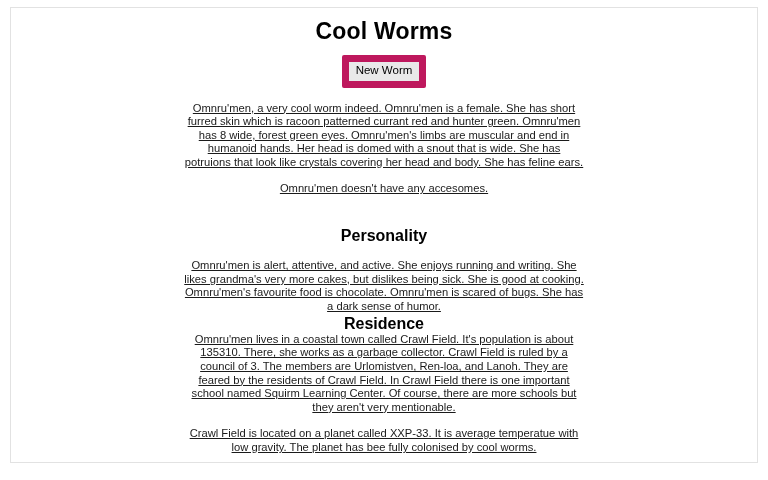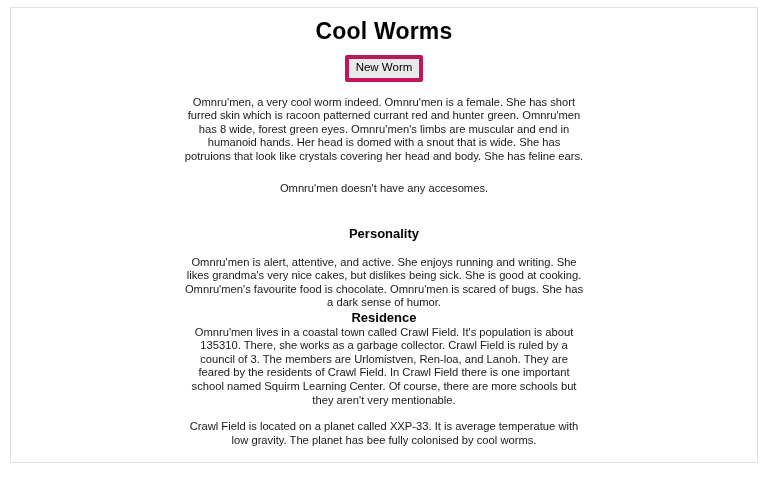--- a/index.html
+++ b/index.html
@@ -81,47 +81,48 @@
 
   .button-row {
     margin-top: 11px;
   }
 
   .new-worm-button {
     font-family: "Liberation Sans", sans-serif;
     font-size: 11.5px;
     color: #000000;
     background: #e9e9e9;
-    border: 4px solid #be185d;
+    border: 7px solid #be185d;
     border-radius: 2px;
     padding: 2px 7px 3px 7px;
     line-height: 1.15;
     cursor: pointer;
   }
 
   .text-block {
     width: 400px;
     margin: 0 auto;
     text-align: center;
   }
 
   p.para {
     margin: 0;
     font-size: 11.2px;
     line-height: 13.6px;
     color: #1a1a1a;
     text-align: center;
+    text-decoration: underline;
   }
 
   p.para.first-desc { margin-top: 14px; }
-  p.para.accessories { margin-top: 19px; }
+  p.para.accessories { margin-top: 13px; }
 
   h2.section-heading {
     margin: 0;
-    font-size: 13px;
+    font-size: 16px;
     font-weight: bold;
     color: #000;
     line-height: 1.2;
   }
   h2.personality-heading { margin-top: 30px; }
   h2.residence-heading { }
 
   p.para.personality-body { margin-top: 14px; }
   p.para.residence-body { margin-top: 0; }
   p.para.planet-body { margin-top: 13px; }
@@ -146,21 +147,21 @@
 
     <div class="text-block">
       <p class="para first-desc">Omnru'men, a very cool worm indeed. Omnru'men is a female. She has short furred skin which is racoon patterned currant red and hunter green. Omnru'men has 8 wide, forest green eyes. Omnru'men's limbs are muscular and end in humanoid hands. Her head is domed with a snout that is wide. She has potruions that look like crystals covering her head and body. She has feline ears.</p>
 
       <p class="para accessories">Omnru'men doesn't have any accesomes.</p>
     </div>
 
     <div class="text-block">
       <h2 class="section-heading personality-heading">Personality</h2>
 
-      <p class="para personality-body">Omnru'men is alert, attentive, and active. She enjoys running and writing. She likes grandma's very nice cakes, but dislikes being sick. She is good at cooking. Omnru'men's favourite food is chocolate. Omnru'men is scared of bugs. She has a dark sense of humor.</p>
+      <p class="para personality-body">Omnru'men is alert, attentive, and active. She enjoys running and writing. She likes grandma's very more cakes, but dislikes being sick. She is good at cooking. Omnru'men's favourite food is chocolate. Omnru'men is scared of bugs. She has a dark sense of humor.</p>
     </div>
 
     <div class="text-block">
       <h2 class="section-heading residence-heading">Residence</h2>
 
       <p class="para residence-body">Omnru'men lives in a coastal town called Crawl Field. It's population is about 135310. There, she works as a garbage collector. Crawl Field is ruled by a council of 3. The members are Urlomistven, Ren-loa, and Lanoh. They are feared by the residents of Crawl Field. In Crawl Field there is one important school named Squirm Learning Center. Of course, there are more schools but they aren't very mentionable.</p>
 
       <p class="para planet-body">Crawl Field is located on a planet called XXP-33. It is average temperatue with low gravity. The planet has bee fully colonised by cool worms.</p>
 
     </div>

